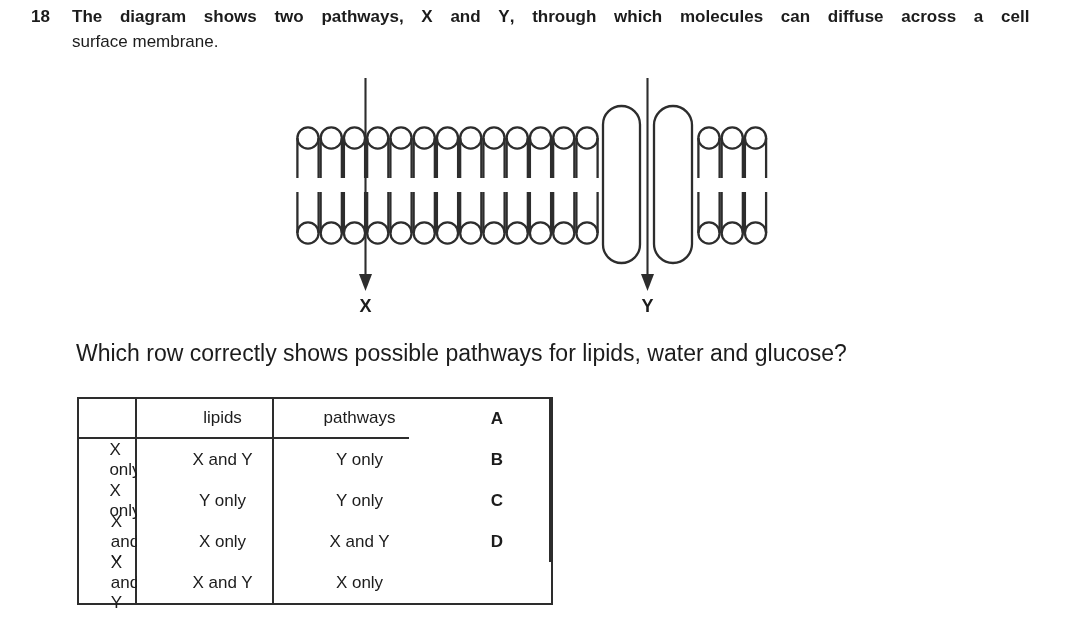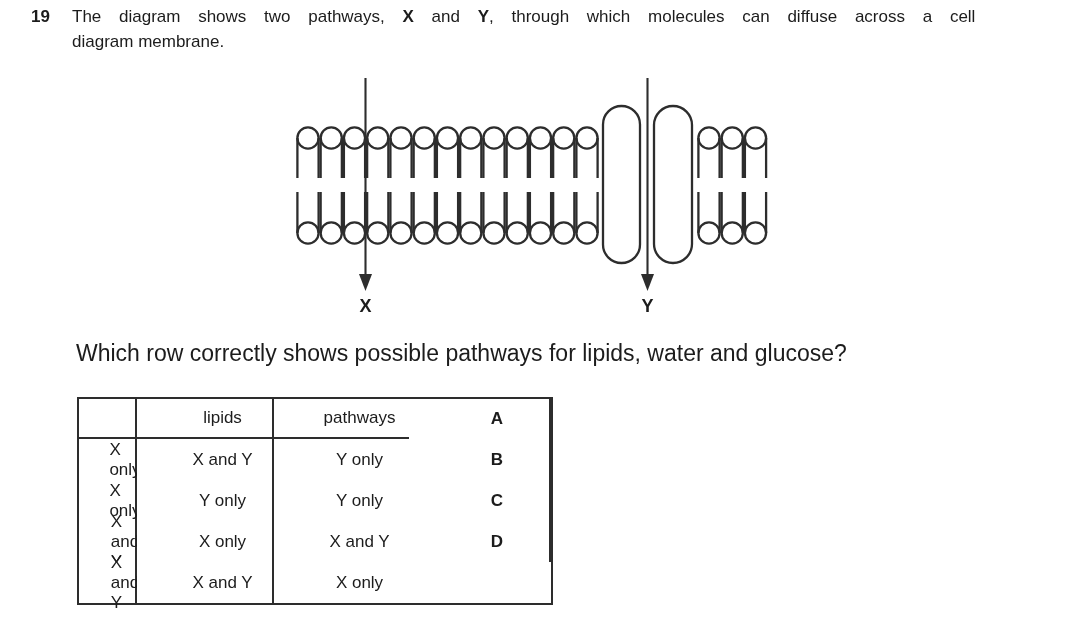--- a/index.html
+++ b/index.html
@@ -21,21 +21,21 @@
     line-height: 25px;
   }
   .qtext {
     position: absolute;
     left: 72px;
     top: 4px;
     width: 982px;
     font-size: 17px;
     line-height: 25px;
   }
-  .qline1 { word-spacing: 13px; white-space: nowrap; }
+  .qline1 { word-spacing: 13px; white-space: nowrap; font-weight: bold; }
   .prompt {
     position: absolute;
     left: 76px;
     top: 343px;
     font-size: 23px;
     line-height: 21px;
   }
   svg.diagram {
     position: absolute;
     left: 0;
@@ -65,25 +65,25 @@
   }
   .cell.lastcol { border-right: none; }
   .cell.head { border-bottom: 2px solid var(--line, #2d2d2d); }
   .cell.letter { font-weight: bold; }
 </style>
 </head>
 <body>
 
 <div class="page" style="--bg: #ffffff; --ink: #1c1c1c; --line: #2d2d2d;">
 
-  <div class="qnum">19</div>
+  <div class="qnum">18</div>
 
   <div class="qtext">
     <div class="qline1"><span>The diagram shows two pathways, </span><b>X</b><span> and </span><b>Y</b><span>, through which molecules can diffuse across a cell</span></div>
-    <div class="qline2">diagram membrane.</div>
+    <div class="qline2">surface membrane.</div>
   </div>
 
   <svg class="diagram" id="membrane-svg" viewBox="0 0 1080 625" xmlns="http://www.w3.org/2000/svg">
       <circle stroke="#2d2d2d" stroke-width="2.3" fill="none" cx="308" cy="138" r="10.6"></circle>
       <line stroke="#2d2d2d" stroke-width="2.3" fill="none" x1="297.4" y1="138" x2="297.4" y2="178"></line>
       <line stroke="#2d2d2d" stroke-width="2.3" fill="none" x1="318.6" y1="138" x2="318.6" y2="178"></line>
       <line stroke="#2d2d2d" stroke-width="2.3" fill="none" x1="297.4" y1="192" x2="297.4" y2="233"></line>
       <line stroke="#2d2d2d" stroke-width="2.3" fill="none" x1="318.6" y1="192" x2="318.6" y2="233"></line>
       <circle stroke="#2d2d2d" stroke-width="2.3" fill="none" cx="308" cy="233" r="10.6"></circle>
       <circle stroke="#2d2d2d" stroke-width="2.3" fill="none" cx="331.25" cy="138" r="10.6"></circle>

